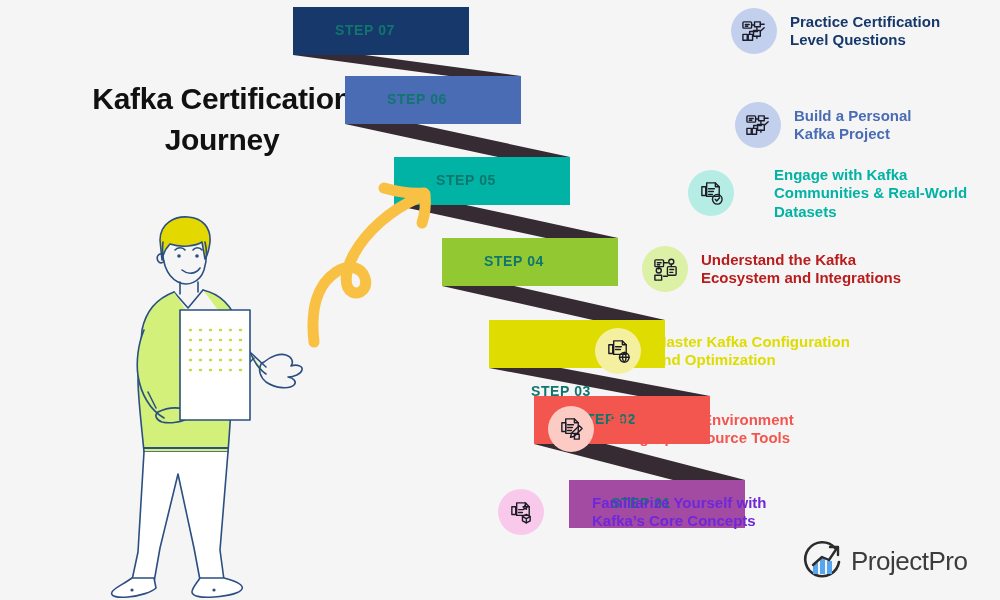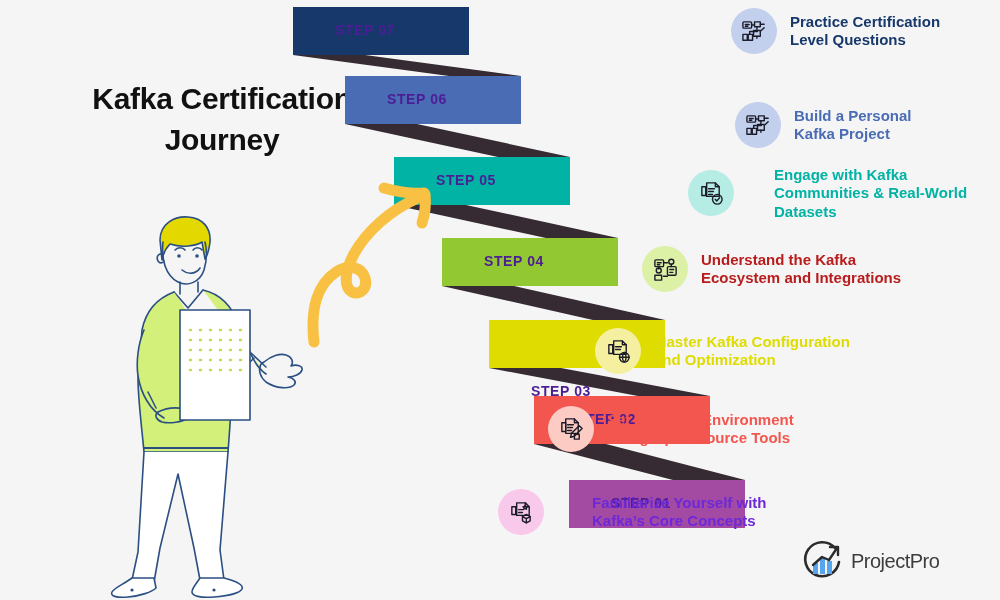--- a/index.html
+++ b/index.html
@@ -25,21 +25,21 @@
     white-space:pre-line;
     text-align:center;
   }
 
   
   #stairs { position:absolute; left:0; top:0; width:1000px; height:600px; }
 
   
   .step-label {
     position:absolute;
-    color:#4c1d95;
+    color:#0f766e;
     font-size:14px;
     font-weight:bold;
     letter-spacing:0.6px;
     white-space:nowrap;
   }
 
   
   .row { position:absolute; display:flex; align-items:center; }
   .row-icon {
     width:46px; height:46px; border-radius:50%;
@@ -56,21 +56,21 @@
   }
 
   
   #person { position:absolute; left:108px; top:212px; width:200px; height:388px; }
   
   #arrow { position:absolute; left:292px; top:168px; width:160px; height:195px; }
   
   #logo { position:absolute; left:800px; top:536px; width:190px; height:50px;
           display:flex; align-items:center; }
   #logo-text {
-    margin-left:7px; font-size:20px; font-weight:normal;
+    margin-left:7px; font-size:26px; font-weight:normal;
     color:#3c3c3c; letter-spacing:-0.5px;
   }
 </style>
 </head>
 <body style="background: rgb(245, 245, 245);">
 
 <div id="stage">
 
   <div id="title" style="color: rgb(17, 17, 17);">Kafka Certification
 Journey</div>

